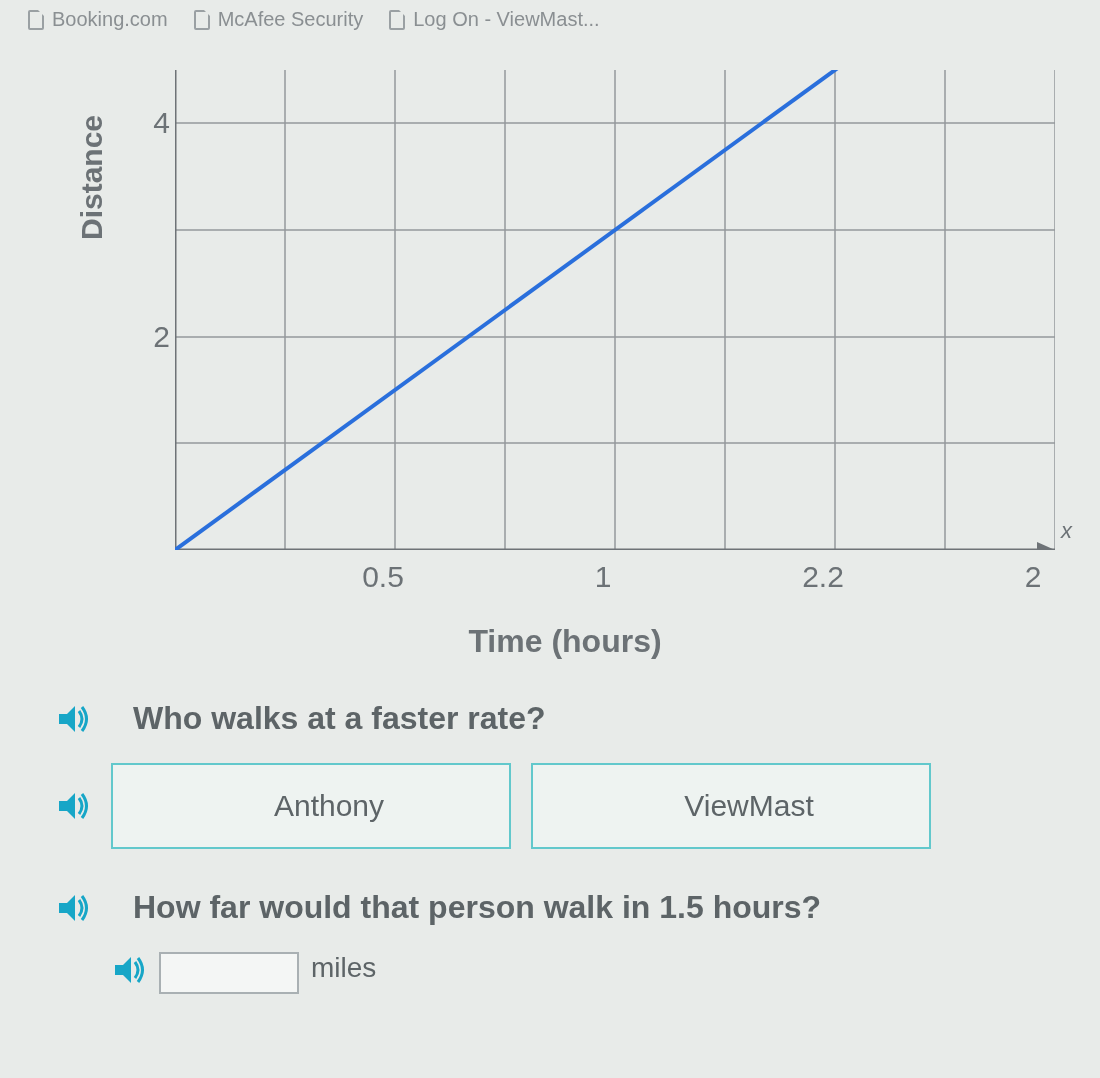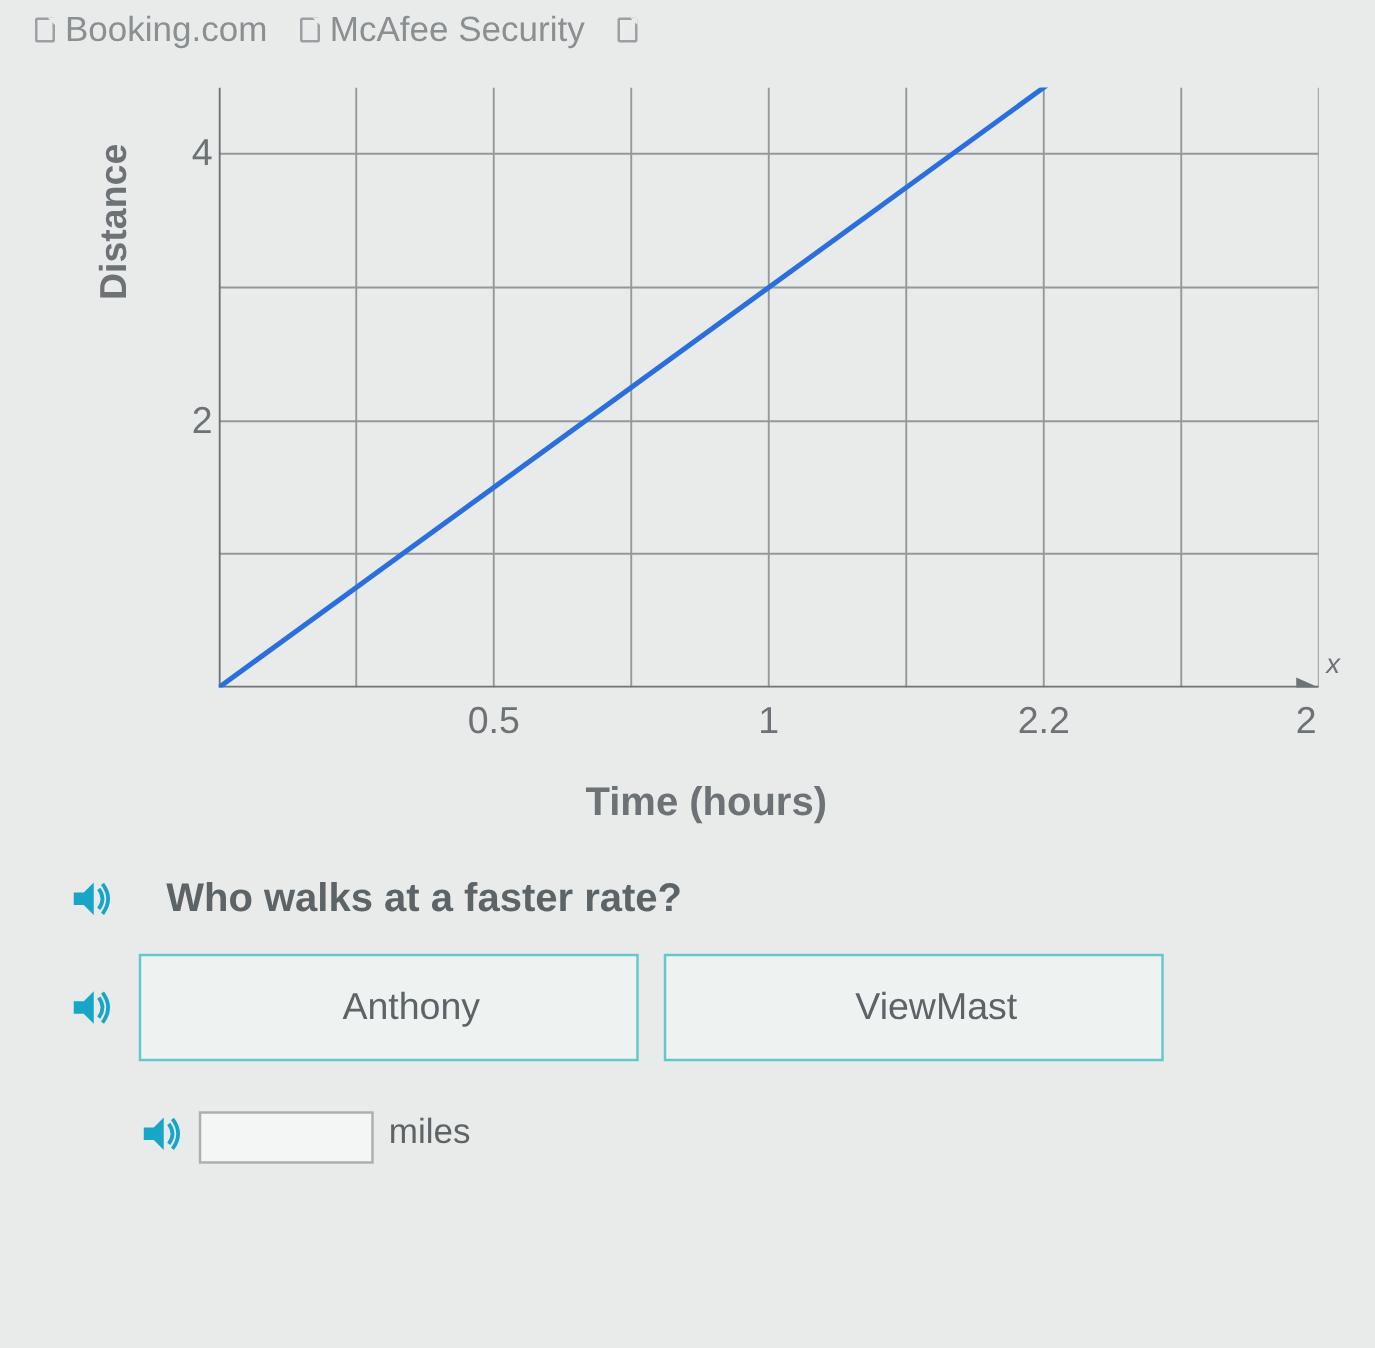--- a/index.html
+++ b/index.html
@@ -12,21 +12,21 @@
       overflow: hidden;
       color: #555;
     }
     .bookmarks {
       position: absolute;
       top: 8px;
       left: 28px;
       display: flex;
       gap: 26px;
       align-items: center;
-      font-size: 28px;
+      font-size: 20px;
       color: #8a8f92;
       font-weight: 500;
     }
     .bookmark-item { display: flex; align-items: center; gap: 8px; }
     .page-icon {
       width: 16px; height: 20px;
       border: 2px solid #9aa0a3;
       border-radius: 2px 2px 2px 2px;
       position: relative;
     }
@@ -62,21 +62,21 @@
       top: 30px;
       width: 880px;
       height: 480px;
     }
     .grid line { stroke: #94989b; stroke-width: 1.5; }
     .axis-line { stroke: #6e7377; stroke-width: 3; }
     .series-line { stroke: #2a6fdc; stroke-width: 4; fill: none; }
     .xtick-labels, .ytick-labels { position: absolute; font-size: 30px; color: #6c7276; font-weight: 500;}
     .ytick-labels { left: 85px; top: 30px; width: 30px; height: 480px; }
     .ytick-labels span { position: absolute; right: 0; transform: translateY(-50%); }
-    .xtick-labels { left: 120px; top: 520px; width: 880px; height: 40px; }
+    .xtick-labels { left: 108px; top: 520px; width: 880px; height: 40px; }
     .xtick-labels span { position: absolute; transform: translateX(-50%); }
     .x-axis-annot {
       position:absolute;
       font-size: 22px;
       color:#6c7276;
       font-style: italic;
     }
     .xlabel {
       position: absolute;
       left: 0; right: 0;
@@ -157,20 +157,21 @@
   <div class="bookmark-item">
     <span class="page-icon"></span>
     <span>Booking.com</span>
   </div>
   <div class="bookmark-item">
     <span class="page-icon"></span>
     <span>McAfee Security</span>
   </div>
   <div class="bookmark-item">
     <span class="page-icon"></span>
+    <span>Log On - ViewMast...</span>
   </div>
 </div>
 
 <div class="chart-area">
   <div class="ylabel">Distance</div>
 
   <div class="ytick-labels">
     <span style="top:53px">4</span>
     <span style="top:267px">2</span>
   </div>
@@ -231,20 +232,30 @@
       <svg viewBox="0 0 36 36">
           <path d="M4 13 L12 13 L20 5 L20 31 L12 23 L4 23 Z" fill="#17a6c7"></path>
           <path d="M24 10 Q30 18 24 26" stroke="#17a6c7" stroke-width="3" fill="none"></path>
           <path d="M27 6 Q36 18 27 30" stroke="#17a6c7" stroke-width="3" fill="none"></path>
         </svg>
     </span>
     <button class="answer-btn">Anthony</button>
     <button class="answer-btn">ViewMast</button>
   </div>
 
+  <div class="qrow">
+    <span class="speaker-icon">
+      <svg viewBox="0 0 36 36">
+          <path d="M4 13 L12 13 L20 5 L20 31 L12 23 L4 23 Z" fill="#17a6c7"></path>
+          <path d="M24 10 Q30 18 24 26" stroke="#17a6c7" stroke-width="3" fill="none"></path>
+          <path d="M27 6 Q36 18 27 30" stroke="#17a6c7" stroke-width="3" fill="none"></path>
+        </svg>
+    </span>
+    <span class="question-text">How far would that person walk in 1.5 hours?</span>
+  </div>
 
   <div class="input-row">
     <span class="speaker-icon">
       <svg viewBox="0 0 36 36">
           <path d="M4 13 L12 13 L20 5 L20 31 L12 23 L4 23 Z" fill="#17a6c7"></path>
           <path d="M24 10 Q30 18 24 26" stroke="#17a6c7" stroke-width="3" fill="none"></path>
           <path d="M27 6 Q36 18 27 30" stroke="#17a6c7" stroke-width="3" fill="none"></path>
         </svg>
     </span>
     <input class="num-input" type="text" value="" style="">

